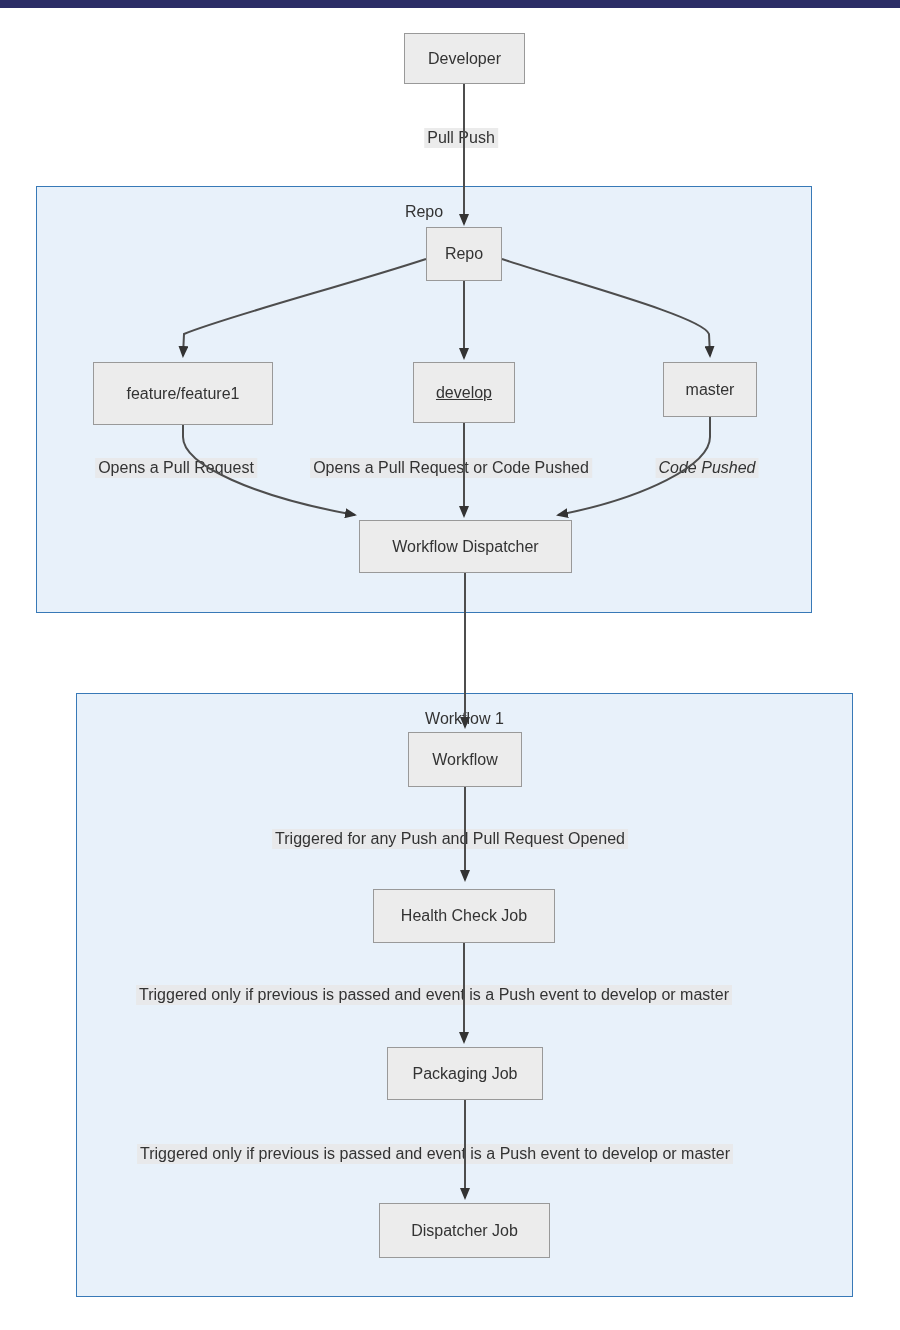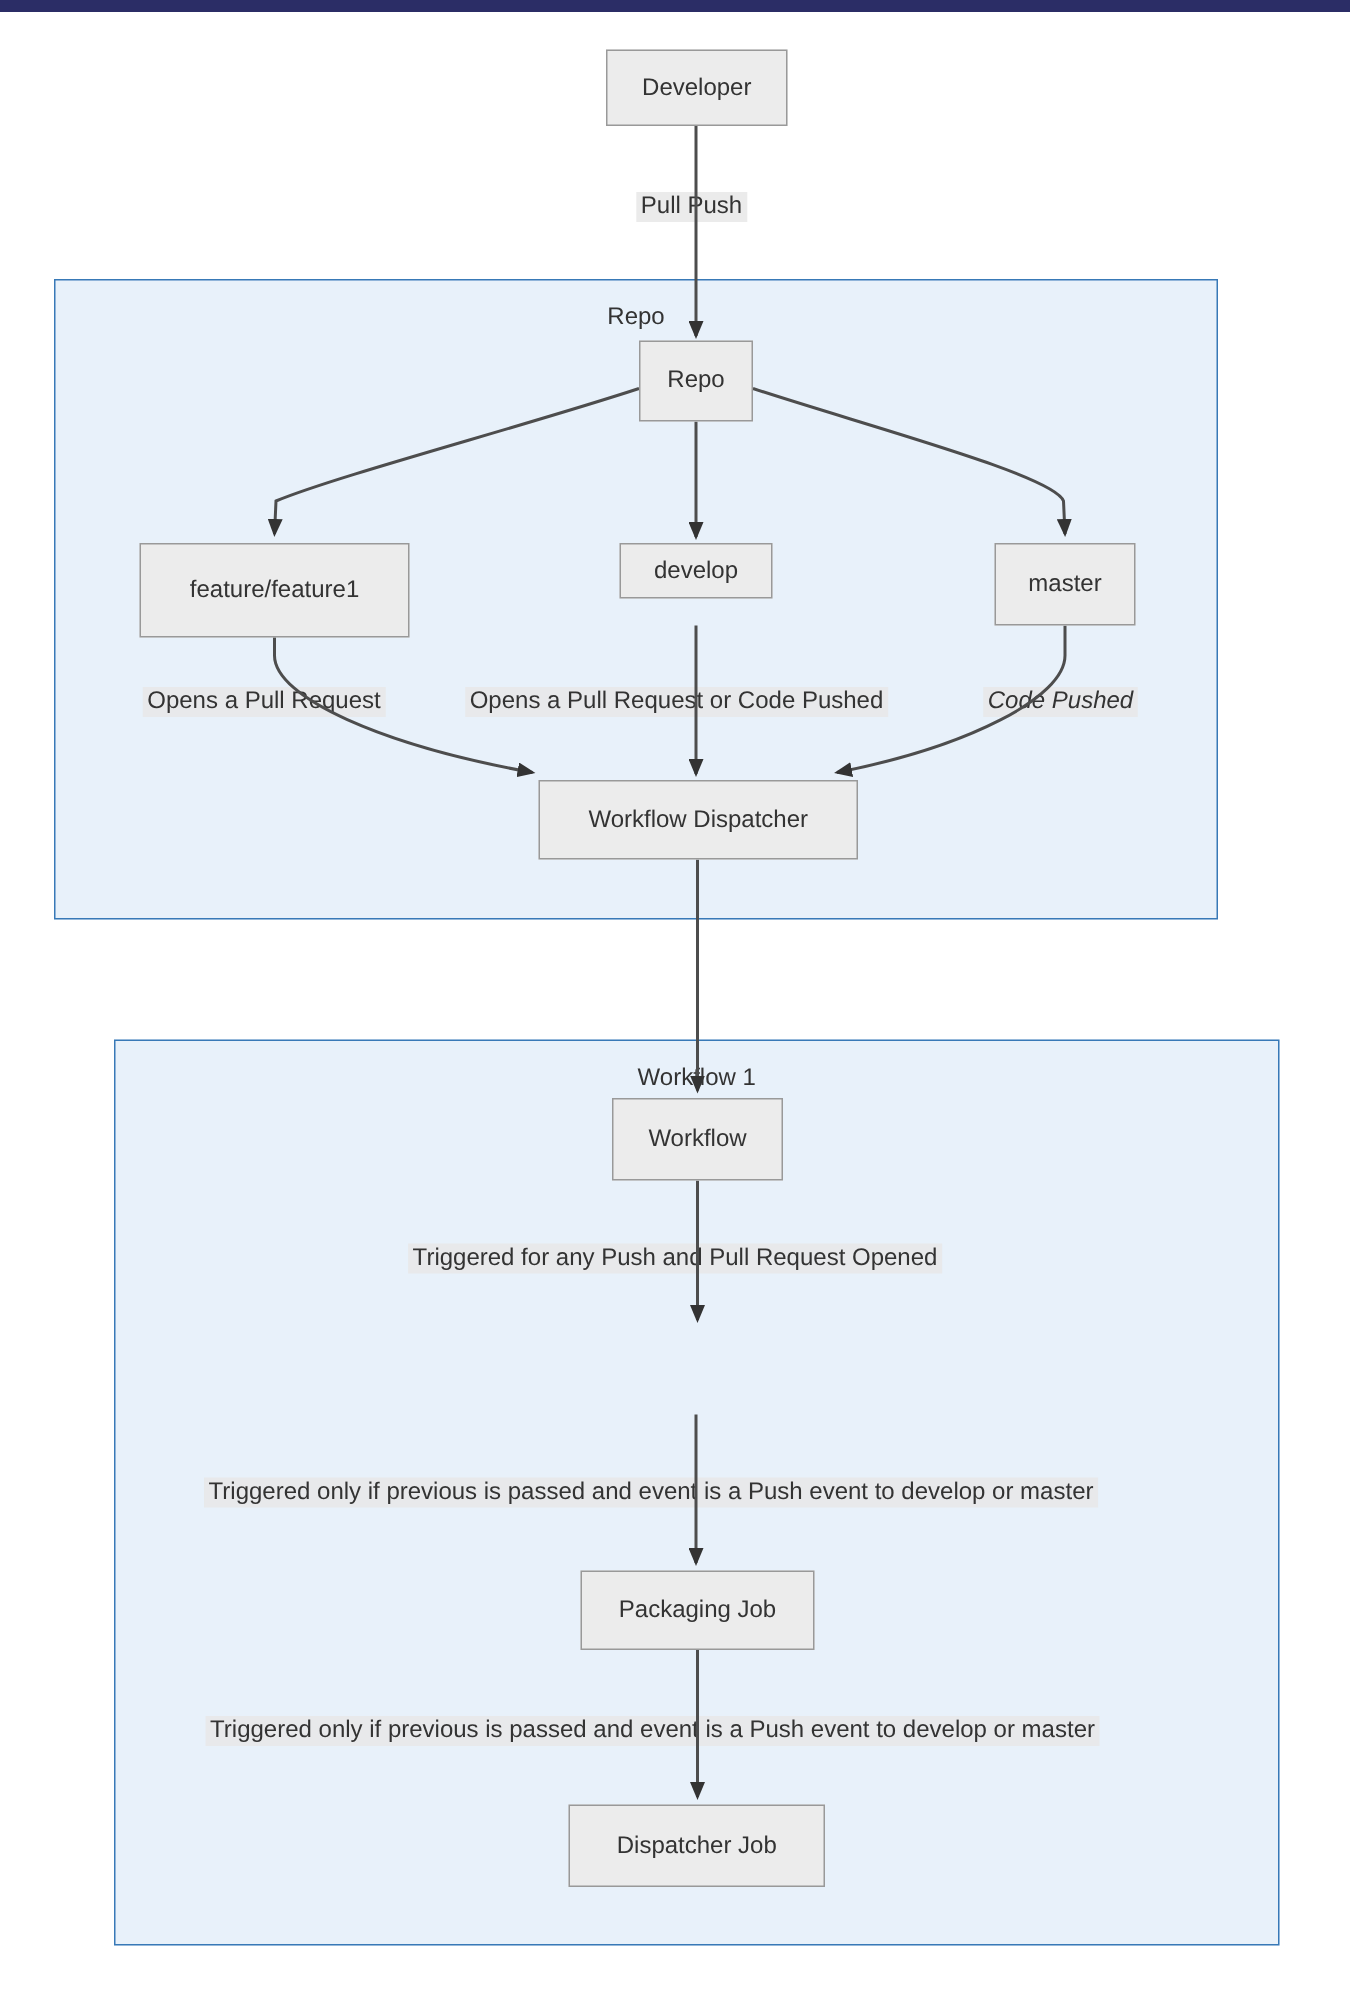--- a/index.html
+++ b/index.html
@@ -22,21 +22,21 @@
   }
   svg.edges{position:absolute;left:0;top:0;z-index:3;}
   .node{
     position:absolute;background:#ececec;border:1px solid #999999;box-sizing:border-box;
     display:flex;align-items:center;justify-content:center;
     font-size:16px;color:#333;white-space:nowrap;z-index:4;
   }
   #n-developer {left:404px;top:33px;  width:121px;height:51px;text-align:center;}
   #n-repo      {left:426px;top:227px; width:76px; height:54px;}
   #n-feature   {left:93px; top:362px; width:180px;height:63px;}
-  #n-develop   {left:413px;top:362px; width:102px;height:37px;}
+  #n-develop   {left:413px;top:362px; width:102px;height:61px;text-decoration:underline;}
   #n-master    {left:663px;top:362px; width:94px; height:55px;}
   #n-dispatcher{left:359px;top:520px; width:213px;height:53px;}
   #n-workflow  {left:408px;top:732px; width:114px;height:55px;}
   #n-health    {left:373px;top:889px; width:182px;height:54px;}
   #n-packaging {left:387px;top:1047px;width:156px;height:53px;}
   #n-deployment{left:379px;top:1203px;width:171px;height:55px;}
   #el-code-push      {left:461px;top:138px;}
   #el-opens-pr       {left:176px;top:468px;}
   #el-opens-pr-push  {left:451px;top:468px;}
   #el-code-pushed    {left:707px;top:468px;font-style:italic;}
@@ -87,16 +87,17 @@
     </g>
   </svg>
 
   <div class="node" id="n-developer">Developer</div>
   <div class="node" id="n-repo">Repo</div>
   <div class="node" id="n-feature">feature/feature1</div>
   <div class="node" id="n-develop">develop</div>
   <div class="node" id="n-master">master</div>
   <div class="node" id="n-dispatcher">Workflow Dispatcher</div>
   <div class="node" id="n-workflow">Workflow</div>
+  <div class="node" id="n-health">Health Check Job</div>
   <div class="node" id="n-packaging">Packaging Job</div>
   <div class="node" id="n-deployment">Dispatcher Job</div>
 
 </div>
 
 </body></html>

